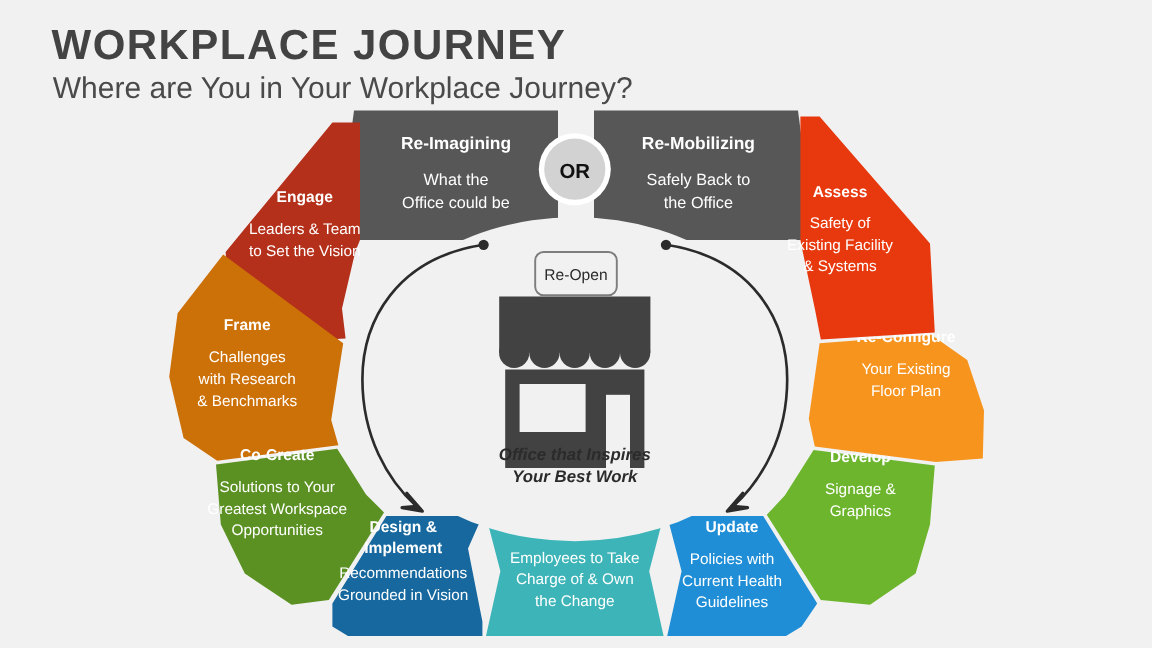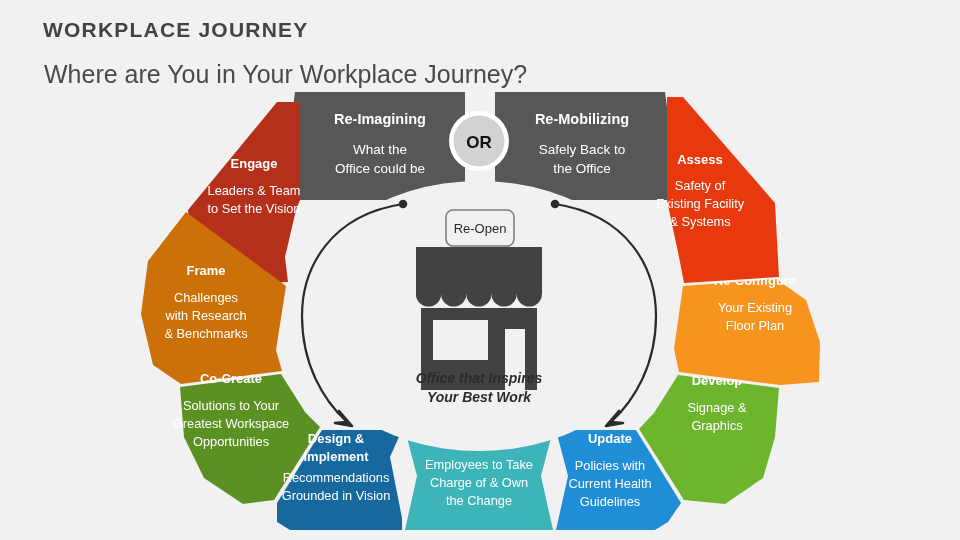--- a/index.html
+++ b/index.html
@@ -5,21 +5,21 @@
   html,body{margin:0;padding:0;}
   body{
     width:960px;height:540px;
     background:#f1f1f1;
     font-family:"Liberation Sans", sans-serif;
     overflow:hidden;
     position:relative;
   }
   #title{
     position:absolute;left:43px;top:18px;
-    font-size:21px;font-weight:bold;color:#434343;
+    font-size:35px;font-weight:bold;color:#434343;
     letter-spacing:1.2px;
   }
   #subtitle{
     position:absolute;left:44px;top:60px;
     font-size:25px;font-weight:normal;color:#4a4a4a;
   }
   #stage{position:absolute;left:0;top:82px;width:948px;height:458px;}
   svg{display:block;}
   .seg-title{font-weight:bold;fill:#ffffff;}
   .dark-seg-title{font-weight:bold;fill:#ffffff;}

